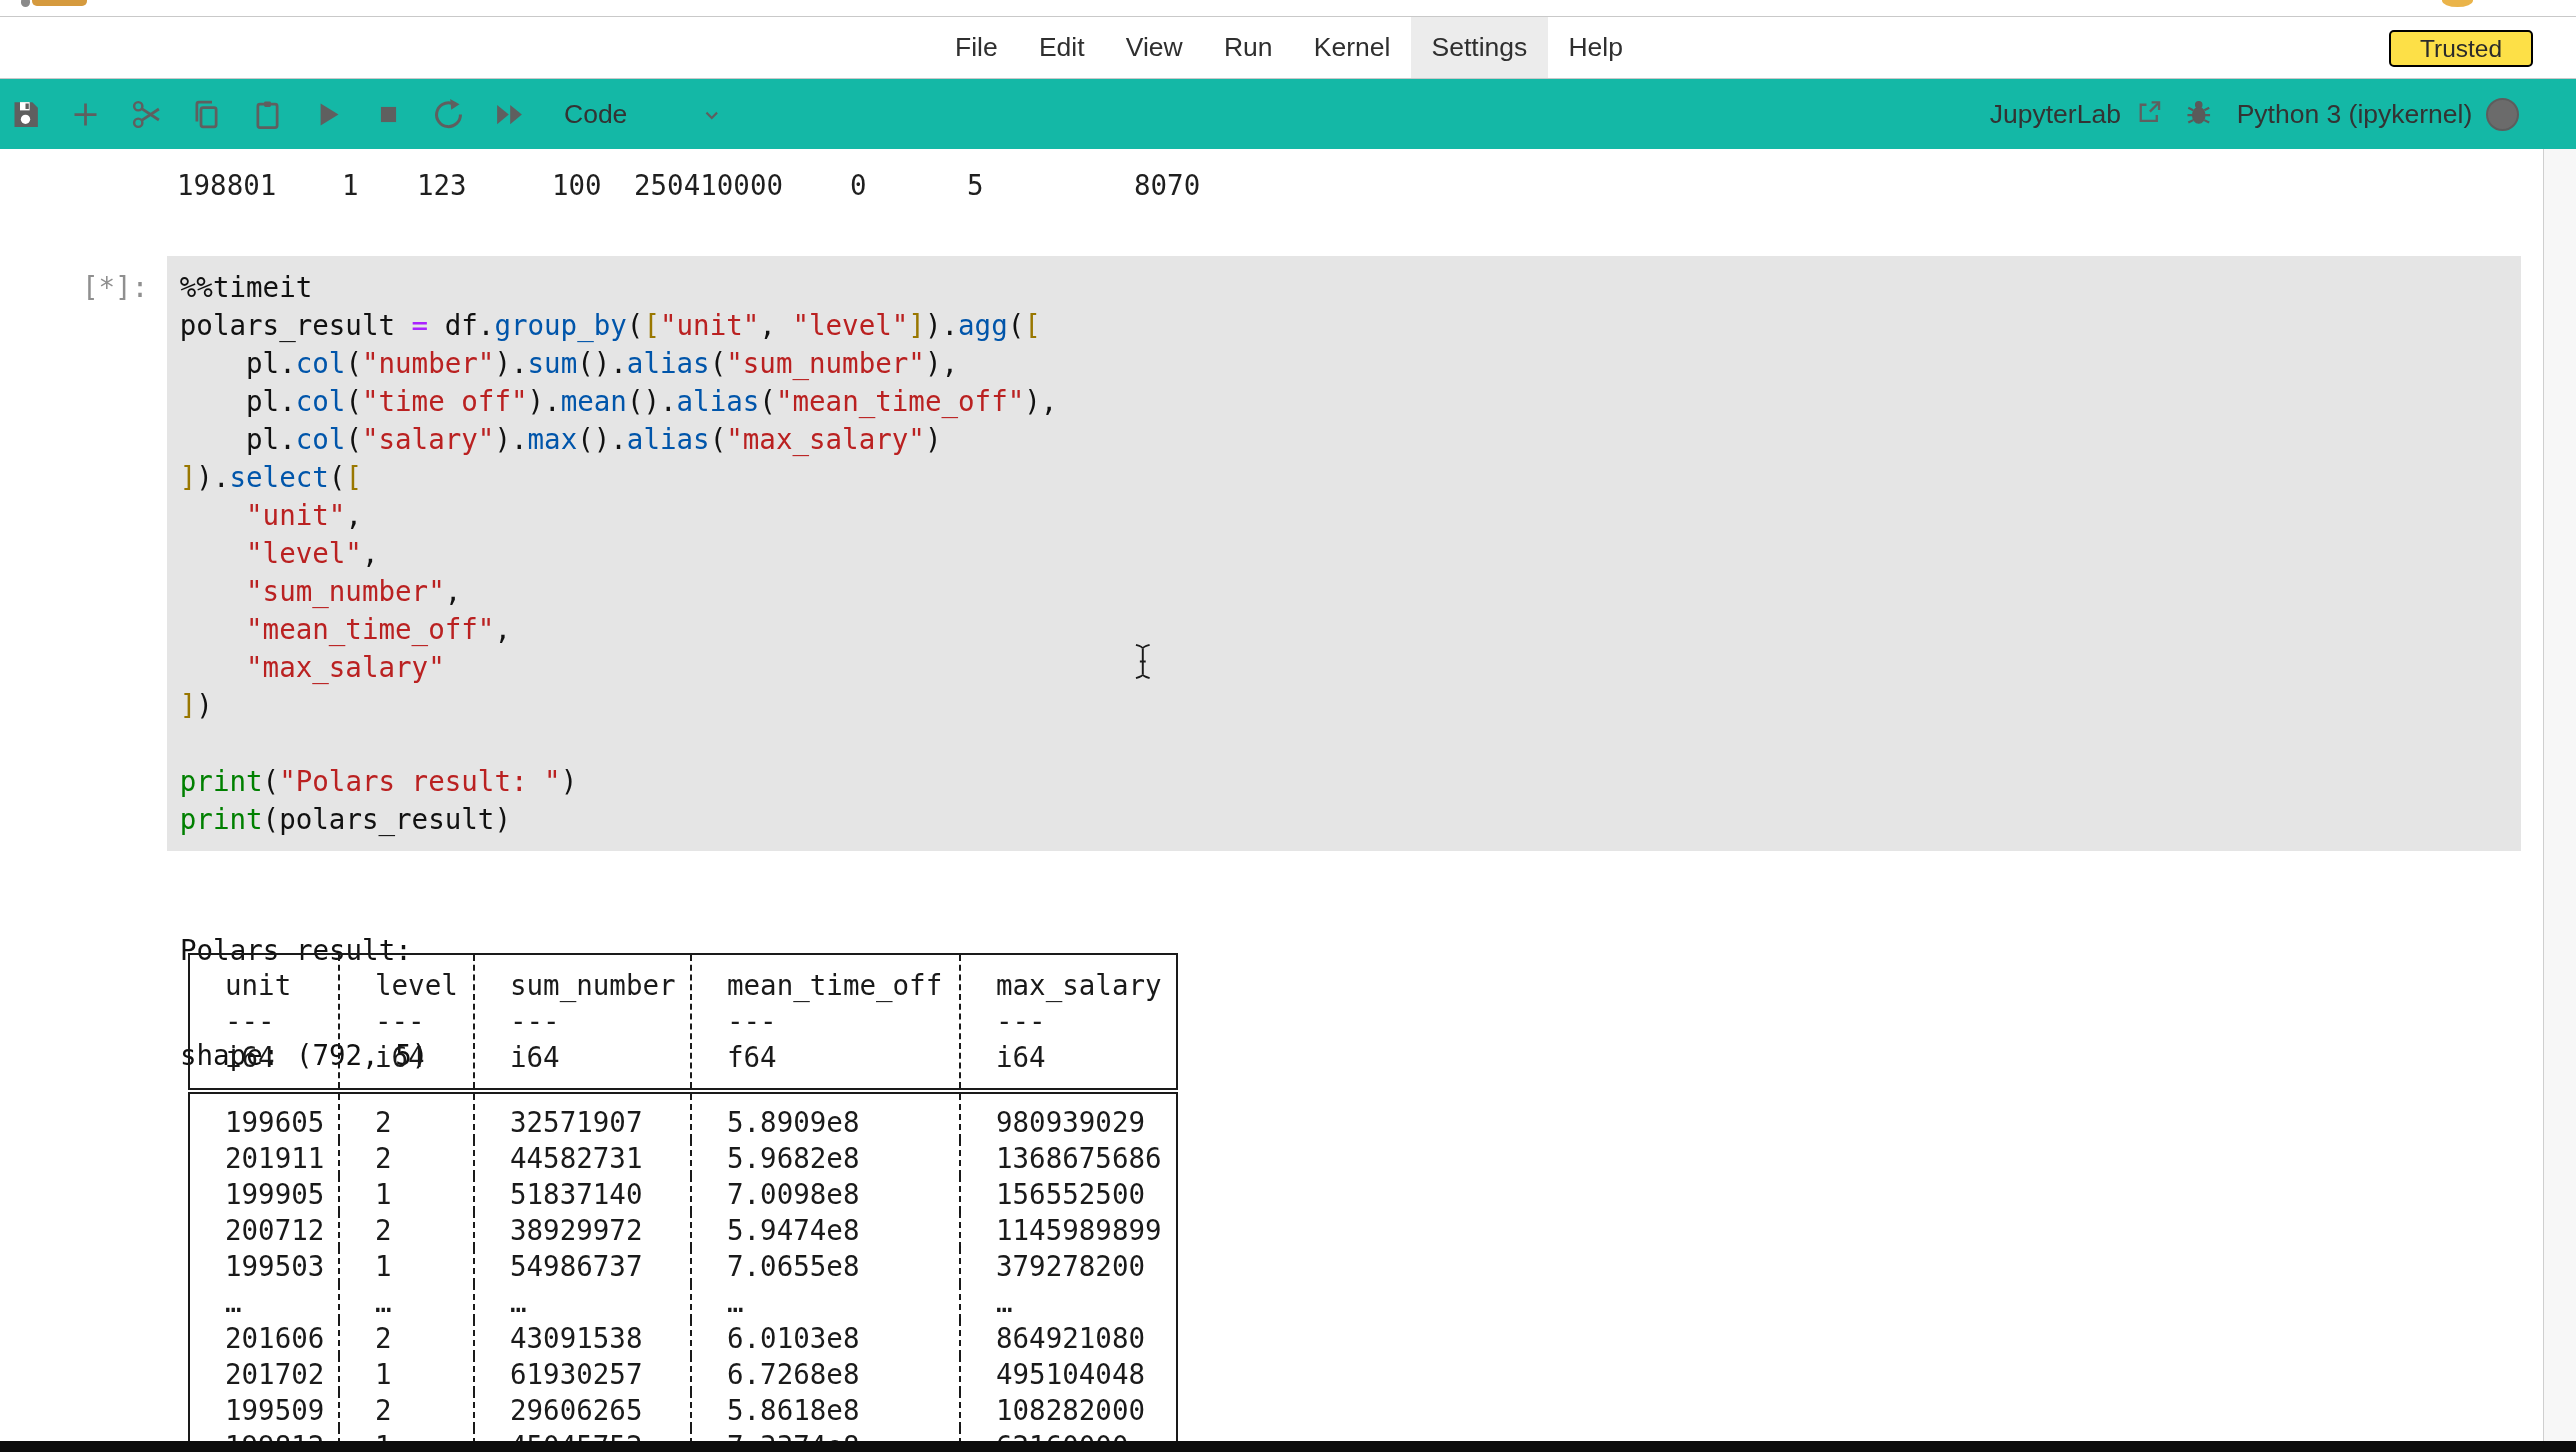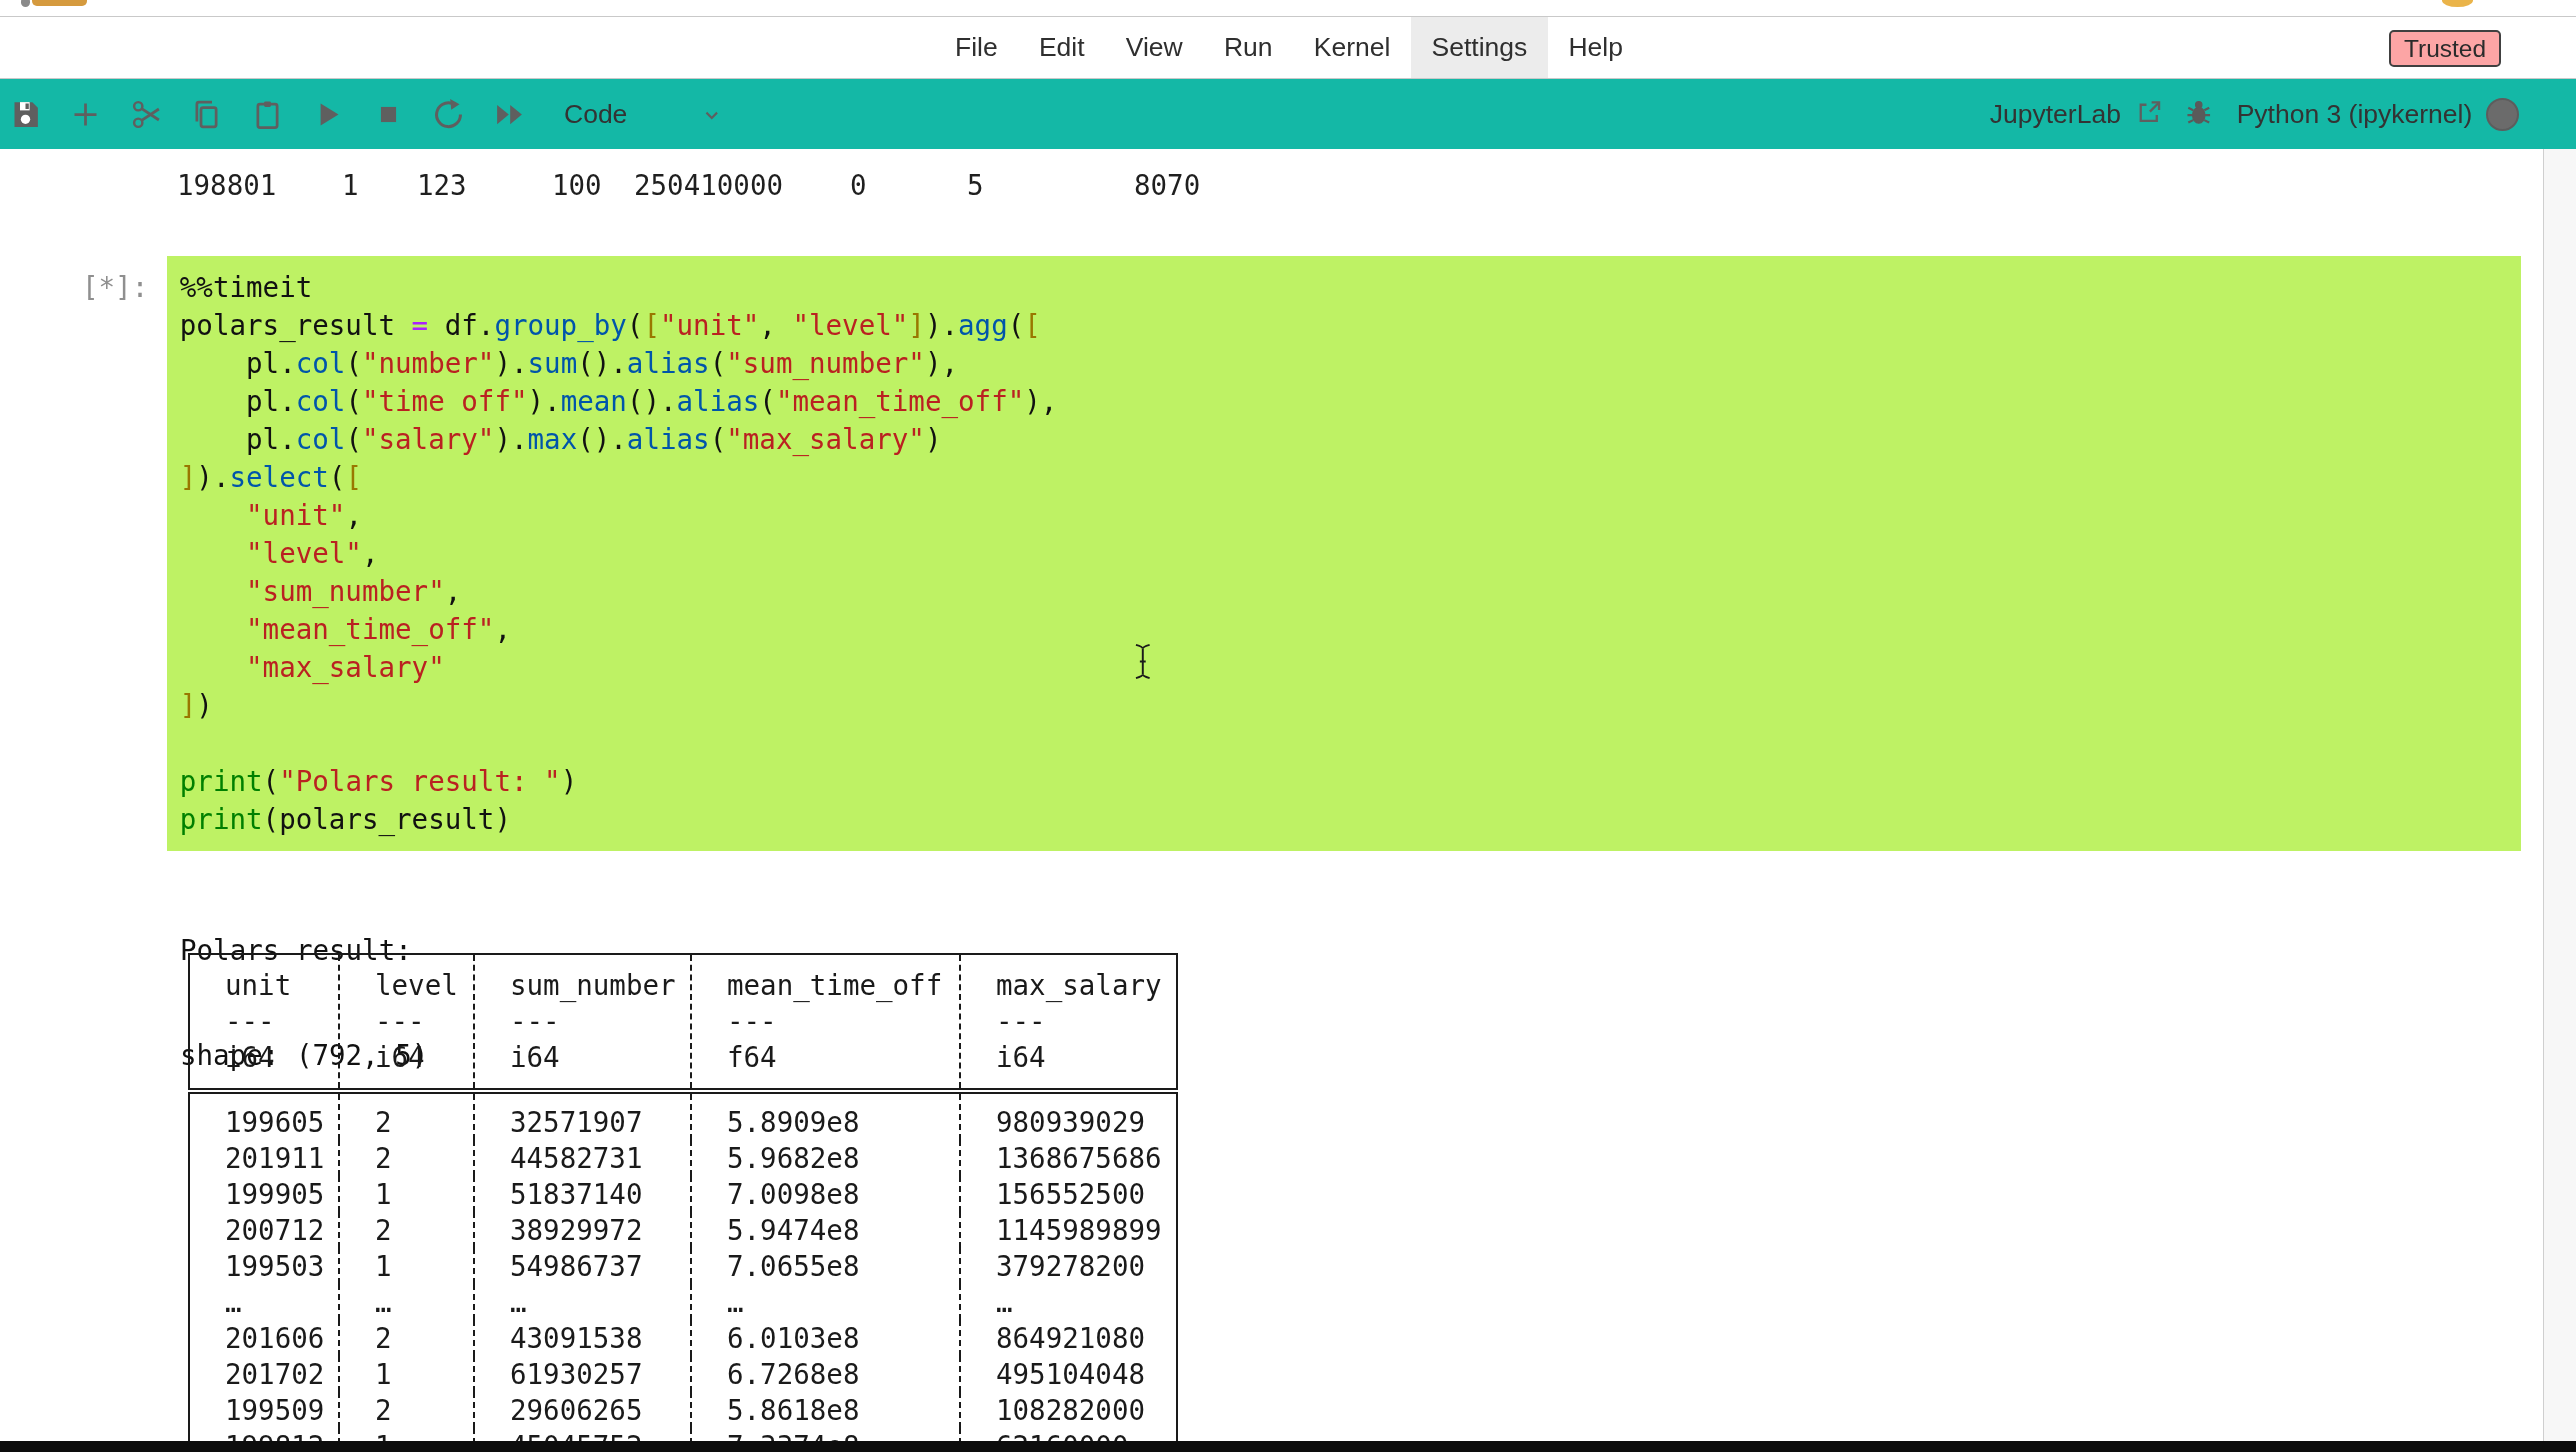--- a/index.html
+++ b/index.html
@@ -11,22 +11,22 @@
   #top-strip{position:absolute;left:0;top:0;width:2576px;height:15.7px;background:#fff;border-bottom:1px solid #c9c9c9;}
   .tl-dot{position:absolute;left:20.6px;top:-2.9px;width:9.8px;height:9.8px;border-radius:50%;background:#8a8a8a;}
   .tl-tab{position:absolute;left:32px;top:-3.9px;width:55px;height:9.8px;border-radius:4.9px;background:#d59a3e;}
   .tr-dot{position:absolute;left:2442px;top:-5.9px;width:31px;height:12.8px;border-radius:50%;background:#eab44a;}
 
   
   #menubar{position:absolute;left:0;top:16.7px;width:2576px;height:62px;background:#fff;border-bottom:1px solid #c9c9c9;
            display:flex;align-items:stretch;padding-left:2px;box-sizing:border-box;justify-content:center;}
   .menu-item{display:flex;align-items:center;padding:0 20.6px;font-size:26.5px;color:#2f2f2f;cursor:default;}
   .menu-item.active{background:#ececec;}
-  #trusted-btn{position:absolute;left:2389px;top:13.7px;width:112px;height:37px;border:2px solid #404040;border-radius:4.9px;
-               display:flex;align-items:center;justify-content:center;font-size:24.5px;color:#2b2b2b;background:#fca5a5;box-sizing:border-box;}
+  #trusted-btn{position:absolute;left:2389px;top:13.7px;width:144px;height:37px;border:2px solid #000000;border-radius:4.9px;
+               display:flex;align-items:center;justify-content:center;font-size:24.5px;color:#2b2b2b;background:#fde047;box-sizing:border-box;}
 
   
   #toolbar{position:absolute;left:0;top:79px;width:2576px;height:71px;background:#14b8a6;border-bottom:1px solid #b5b5b5;}
   .tb-icons{position:absolute;left:7.9px;top:0;height:71px;display:flex;align-items:center;gap:25.5px;}
   .tb-icon{width:35px;height:35px;display:flex;align-items:center;justify-content:center;}
   .tb-icon svg{width:33px;height:33px;}
   #celltype-label{position:absolute;left:564px;top:0;height:71px;display:flex;align-items:center;font-size:26.5px;color:#333;}
   #celltype-chevron{position:absolute;left:699px;top:22.6px;}
   #toolbar-right{position:absolute;right:57px;top:0;height:71px;display:flex;align-items:center;gap:13.7px;}
   #toolbar-right .lbl{font-size:26.5px;color:#333;}
@@ -175,21 +175,21 @@
       <span class="num" style="left: 342px;">1</span>
       <span class="num" style="left: 417px;">123</span>
       <span class="num" style="left: 552px;">100</span>
       <span class="num" style="left: 634px;">250410000</span>
       <span class="num" style="left: 850px;">0</span>
       <span class="num" style="left: 967px;">5</span>
       <span class="num" style="left: 1134px;">8070</span>
     </div>
 
   <div id="cell-prompt" class="mono">[*]:</div>
-  <div id="code-cell" style="background: #bef264;">
+  <div id="code-cell" style="background: #e5e5e5;">
     <pre id="code-editor" class="mono"><div class="code-line"><span class="tk-p">%%timeit</span></div><div class="code-line"><span class="tk-p">polars_result </span><span class="tk-o">=</span><span class="tk-p"> df.</span><span class="tk-f">group_by</span><span class="tk-p">(</span><span class="tk-b">[</span><span class="tk-s">"unit"</span><span class="tk-p">, </span><span class="tk-s">"level"</span><span class="tk-b">]</span><span class="tk-p">).</span><span class="tk-f">agg</span><span class="tk-p">(</span><span class="tk-b">[</span></div><div class="code-line"><span class="tk-p">    pl.</span><span class="tk-f">col</span><span class="tk-p">(</span><span class="tk-s">"number"</span><span class="tk-p">).</span><span class="tk-f">sum</span><span class="tk-p">().</span><span class="tk-f">alias</span><span class="tk-p">(</span><span class="tk-s">"sum_number"</span><span class="tk-p">),</span></div><div class="code-line"><span class="tk-p">    pl.</span><span class="tk-f">col</span><span class="tk-p">(</span><span class="tk-s">"time off"</span><span class="tk-p">).</span><span class="tk-f">mean</span><span class="tk-p">().</span><span class="tk-f">alias</span><span class="tk-p">(</span><span class="tk-s">"mean_time_off"</span><span class="tk-p">),</span></div><div class="code-line"><span class="tk-p">    pl.</span><span class="tk-f">col</span><span class="tk-p">(</span><span class="tk-s">"salary"</span><span class="tk-p">).</span><span class="tk-f">max</span><span class="tk-p">().</span><span class="tk-f">alias</span><span class="tk-p">(</span><span class="tk-s">"max_salary"</span><span class="tk-p">)</span></div><div class="code-line"><span class="tk-b">]</span><span class="tk-p">).</span><span class="tk-f">select</span><span class="tk-p">(</span><span class="tk-b">[</span></div><div class="code-line"><span class="tk-p">    </span><span class="tk-s">"unit"</span><span class="tk-p">,</span></div><div class="code-line"><span class="tk-p">    </span><span class="tk-s">"level"</span><span class="tk-p">,</span></div><div class="code-line"><span class="tk-p">    </span><span class="tk-s">"sum_number"</span><span class="tk-p">,</span></div><div class="code-line"><span class="tk-p">    </span><span class="tk-s">"mean_time_off"</span><span class="tk-p">,</span></div><div class="code-line"><span class="tk-p">    </span><span class="tk-s">"max_salary"</span></div><div class="code-line"><span class="tk-b">]</span><span class="tk-p">)</span></div><div class="code-line">&nbsp;</div><div class="code-line"><span class="tk-g">print</span><span class="tk-p">(</span><span class="tk-s">"Polars result: "</span><span class="tk-p">)</span></div><div class="code-line"><span class="tk-g">print</span><span class="tk-p">(polars_result)</span></div></pre>
   </div>
 
   <div id="text-cursor">
     <svg width="19.6" height="39" viewBox="0 0 20 40" fill="none" stroke="#1a1a1a" stroke-width="2">
       <path d="M10 7v26"></path>
         <path d="M3 3q7 2 7 4 0-2 7-4M3 37q7-2 7-4 0 2 7 4M7 20h6"></path>
     </svg>
   </div>
 

